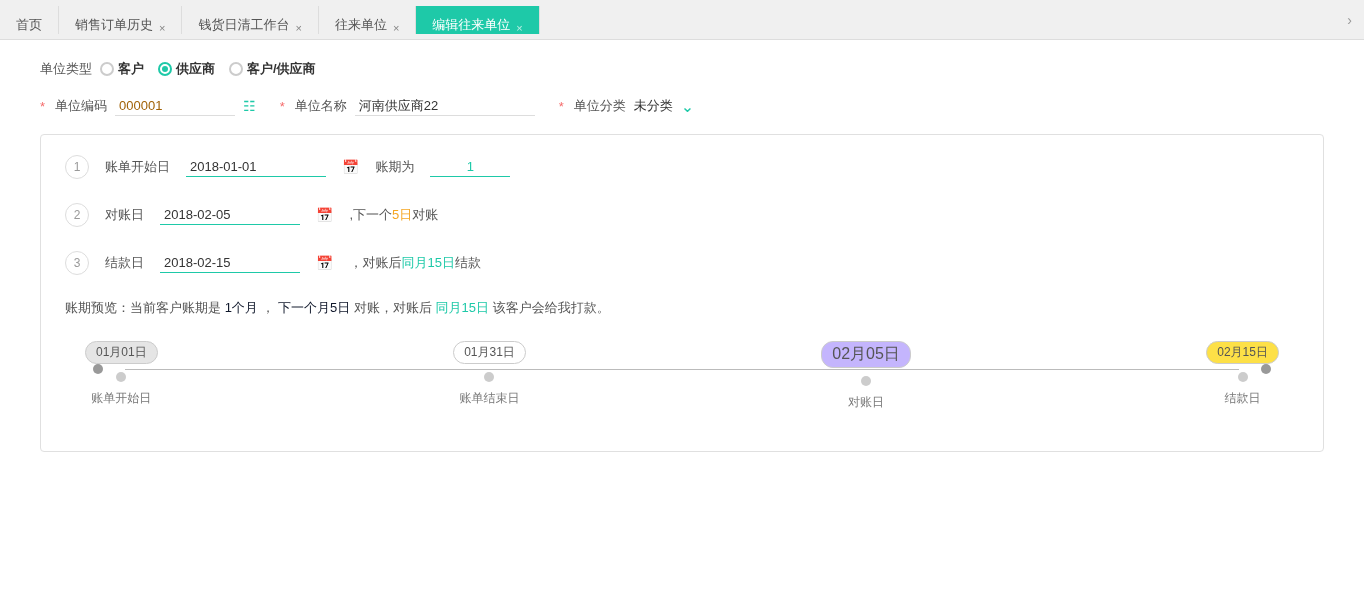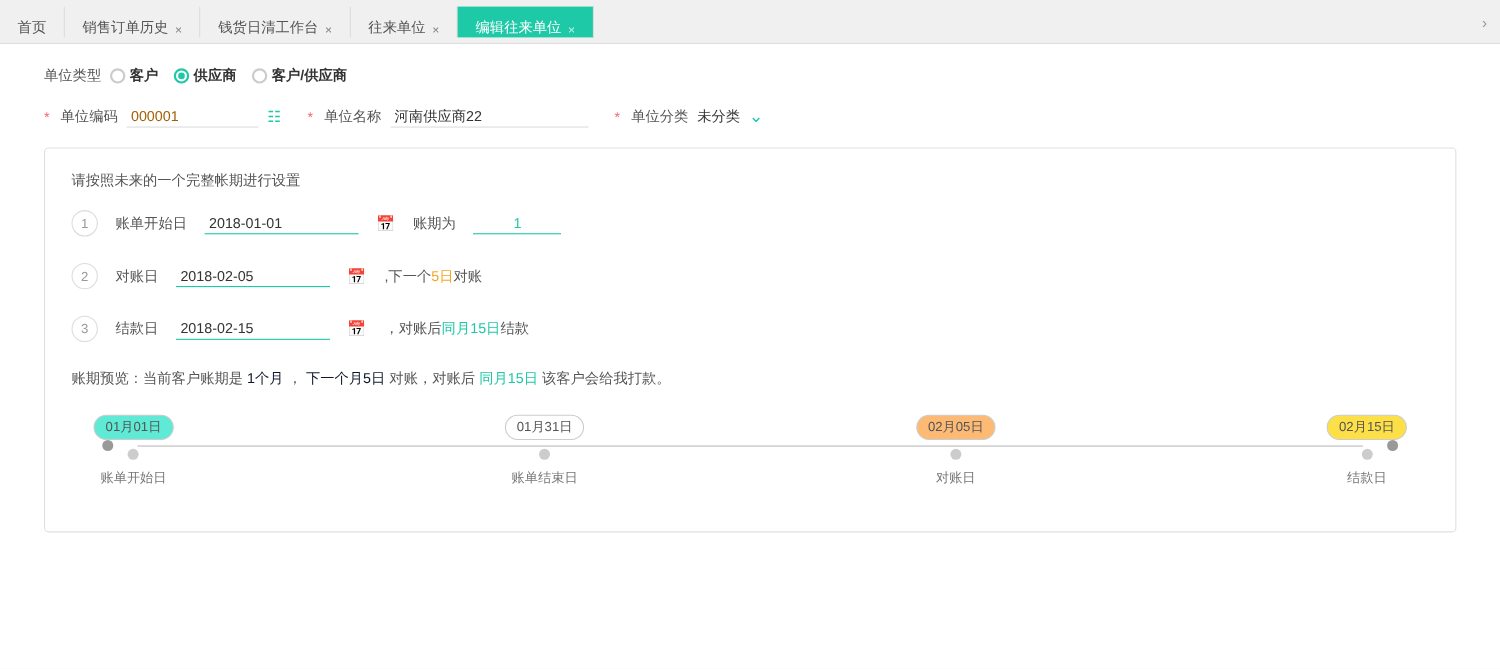--- a/index.html
+++ b/index.html
@@ -302,21 +302,20 @@
       <span class="field-label">单位分类</span>
       <div class="cat-select">
         <span class="cat-val">未分类</span>
         <span class="cat-chevron">⌄</span>
       </div>
     </div>
   </div>
 
 
   <div class="section-box">
-    <div class="section-title">请按照未来的一个完整帐期进行设置</div>
 
     <div class="step-row">
       <div class="step-num">1</div>
       <span class="step-label">账单开始日</span>
       <input class="step-input" type="text" value="2018-01-01" style="">
       <span class="cal-icon">📅</span>
       <span class="step-desc">账期为</span>
       <input class="step-input month-input" type="text" value="1" style="">
     </div>
 
@@ -355,33 +354,33 @@
 
         <div style="position:absolute; top:28px; left:40px; right:40px; height:1px; background:#bbb; z-index:0;"></div>
 
         <div style="position:absolute; top:23px; left:8px; width:10px; height:10px; border-radius:50%; background:#999; z-index:1;"></div>
 
         <div style="position:absolute; top:23px; right:8px; width:10px; height:10px; border-radius:50%; background:#999; z-index:1;"></div>
 
         <div style="display:flex; justify-content:space-between; width:100%; position:relative; z-index:1;">
 
           <div style="display:flex; flex-direction:column; align-items:center; gap:8px;">
-            <div style="border:1px solid #ccc; border-radius:12px; padding:2px 10px; font-size:12px; color:#555; background:#5eead4; white-space:nowrap;">01月01日</div>
+            <div style="border:1px solid #ccc; border-radius:12px; padding:2px 10px; font-size:12px; color:#555; background:#e5e5e5; white-space:nowrap;">01月01日</div>
             <div style="width:10px; height:10px; border-radius:50%; background:#ccc;"></div>
             <div style="font-size:12px; color:#777; white-space:nowrap;">账单开始日</div>
           </div>
 
           <div style="display:flex; flex-direction:column; align-items:center; gap:8px;">
             <div style="border:1px solid #ccc; border-radius:12px; padding:2px 10px; font-size:12px; color:#555; background:#fff; white-space:nowrap;">01月31日</div>
             <div style="width:10px; height:10px; border-radius:50%; background:#ccc;"></div>
             <div style="font-size:12px; color:#777; white-space:nowrap;">账单结束日</div>
           </div>
 
           <div style="display:flex; flex-direction:column; align-items:center; gap:8px;">
-            <div style="border:1px solid #ccc; border-radius:12px; padding:2px 10px; font-size:12px; color:#555; background:#fdba74; white-space:nowrap;">02月05日</div>
+            <div style="border:1px solid #ccc; border-radius:12px; padding:2px 10px; font-size:16px; color:#555; background:#c4b5fd; white-space:nowrap;">02月05日</div>
             <div style="width:10px; height:10px; border-radius:50%; background:#ccc;"></div>
             <div style="font-size:12px; color:#777; white-space:nowrap;">对账日</div>
           </div>
 
           <div style="display:flex; flex-direction:column; align-items:center; gap:8px;">
             <div style="border:1px solid #ccc; border-radius:12px; padding:2px 10px; font-size:12px; color:#555; background:#fde047; white-space:nowrap;">02月15日</div>
             <div style="width:10px; height:10px; border-radius:50%; background:#ccc;"></div>
             <div style="font-size:12px; color:#777; white-space:nowrap;">结款日</div>
           </div>
         </div>

